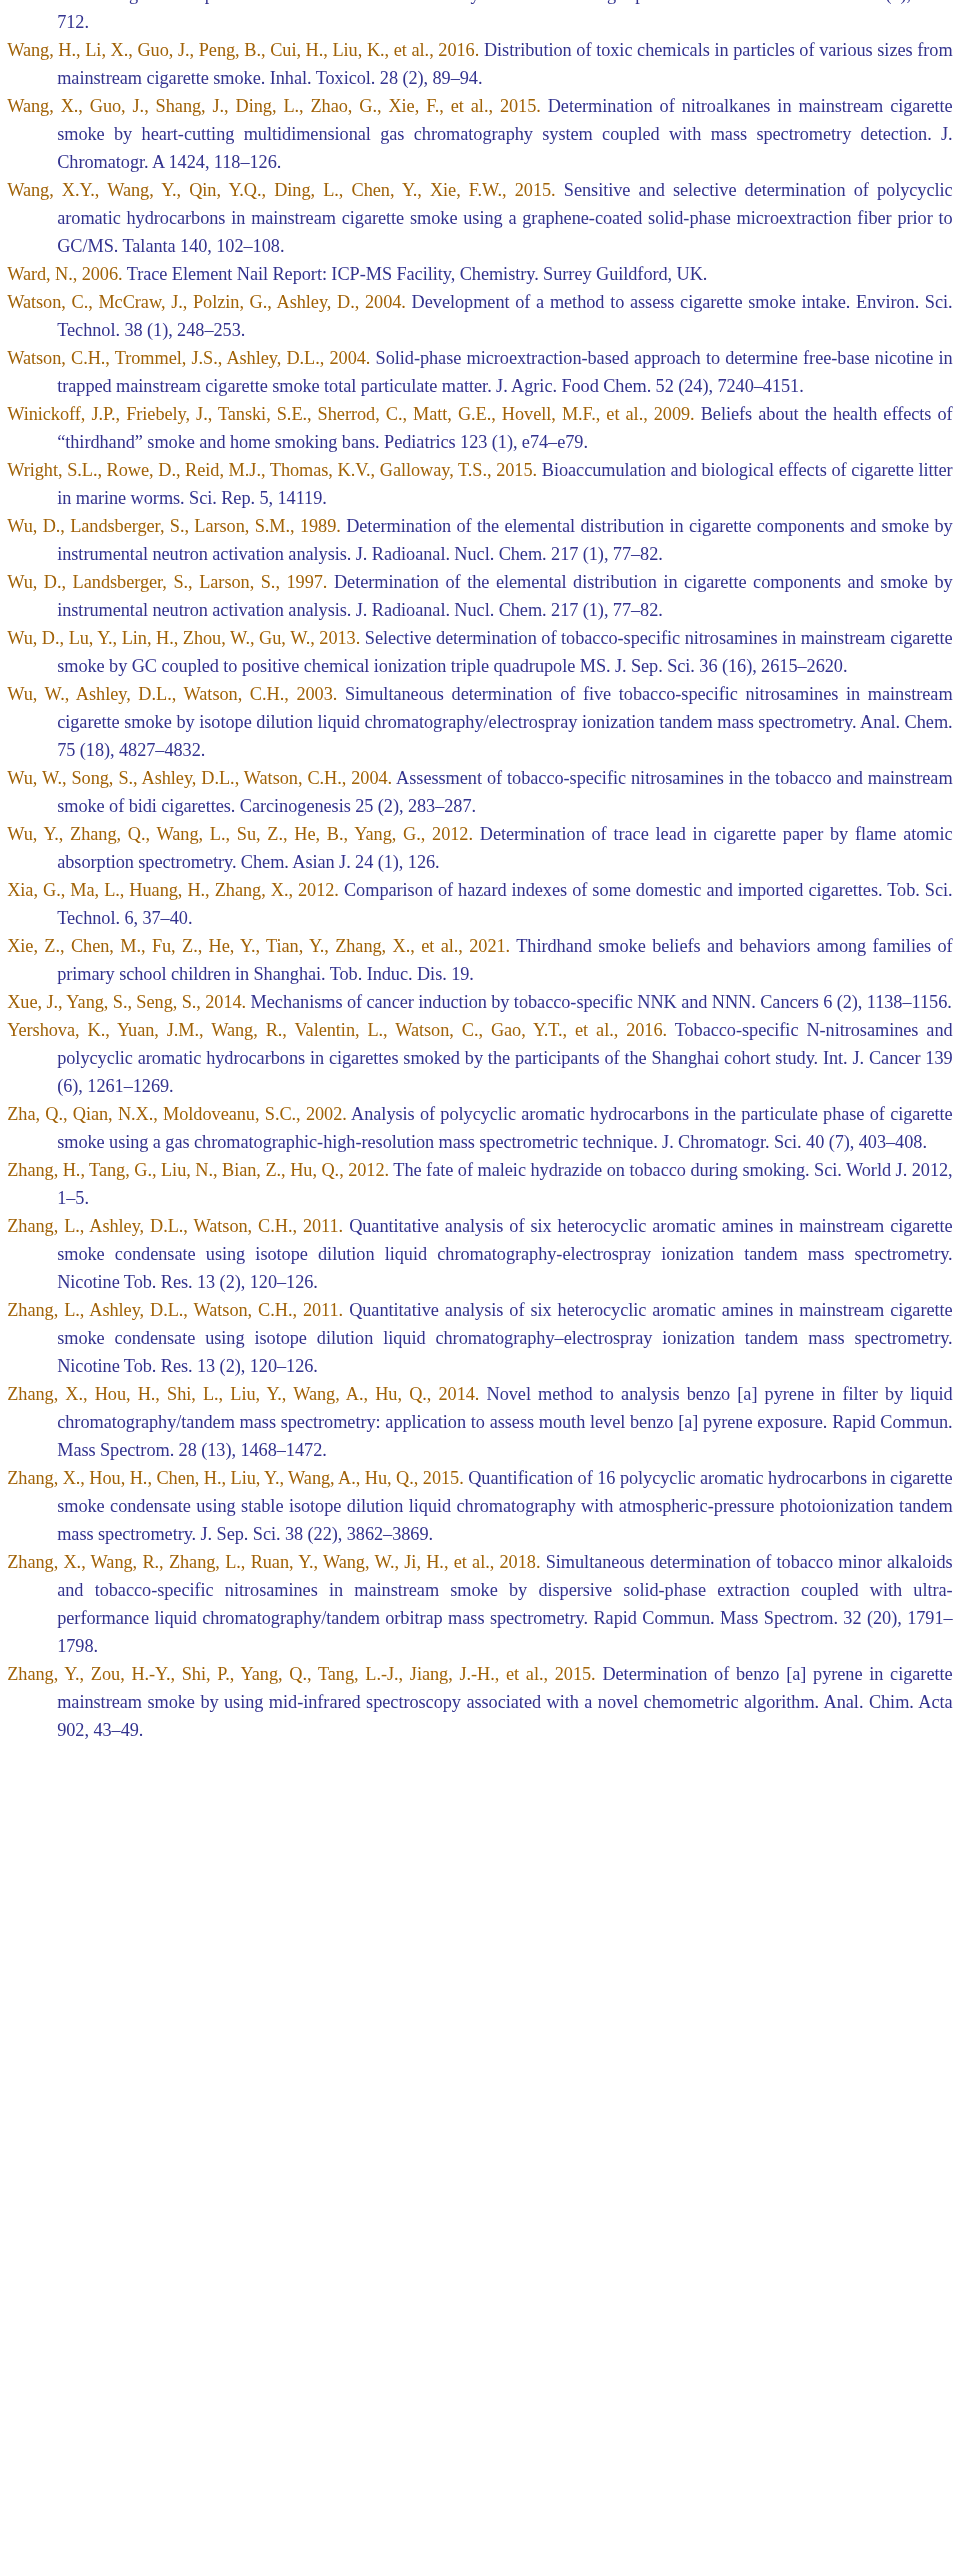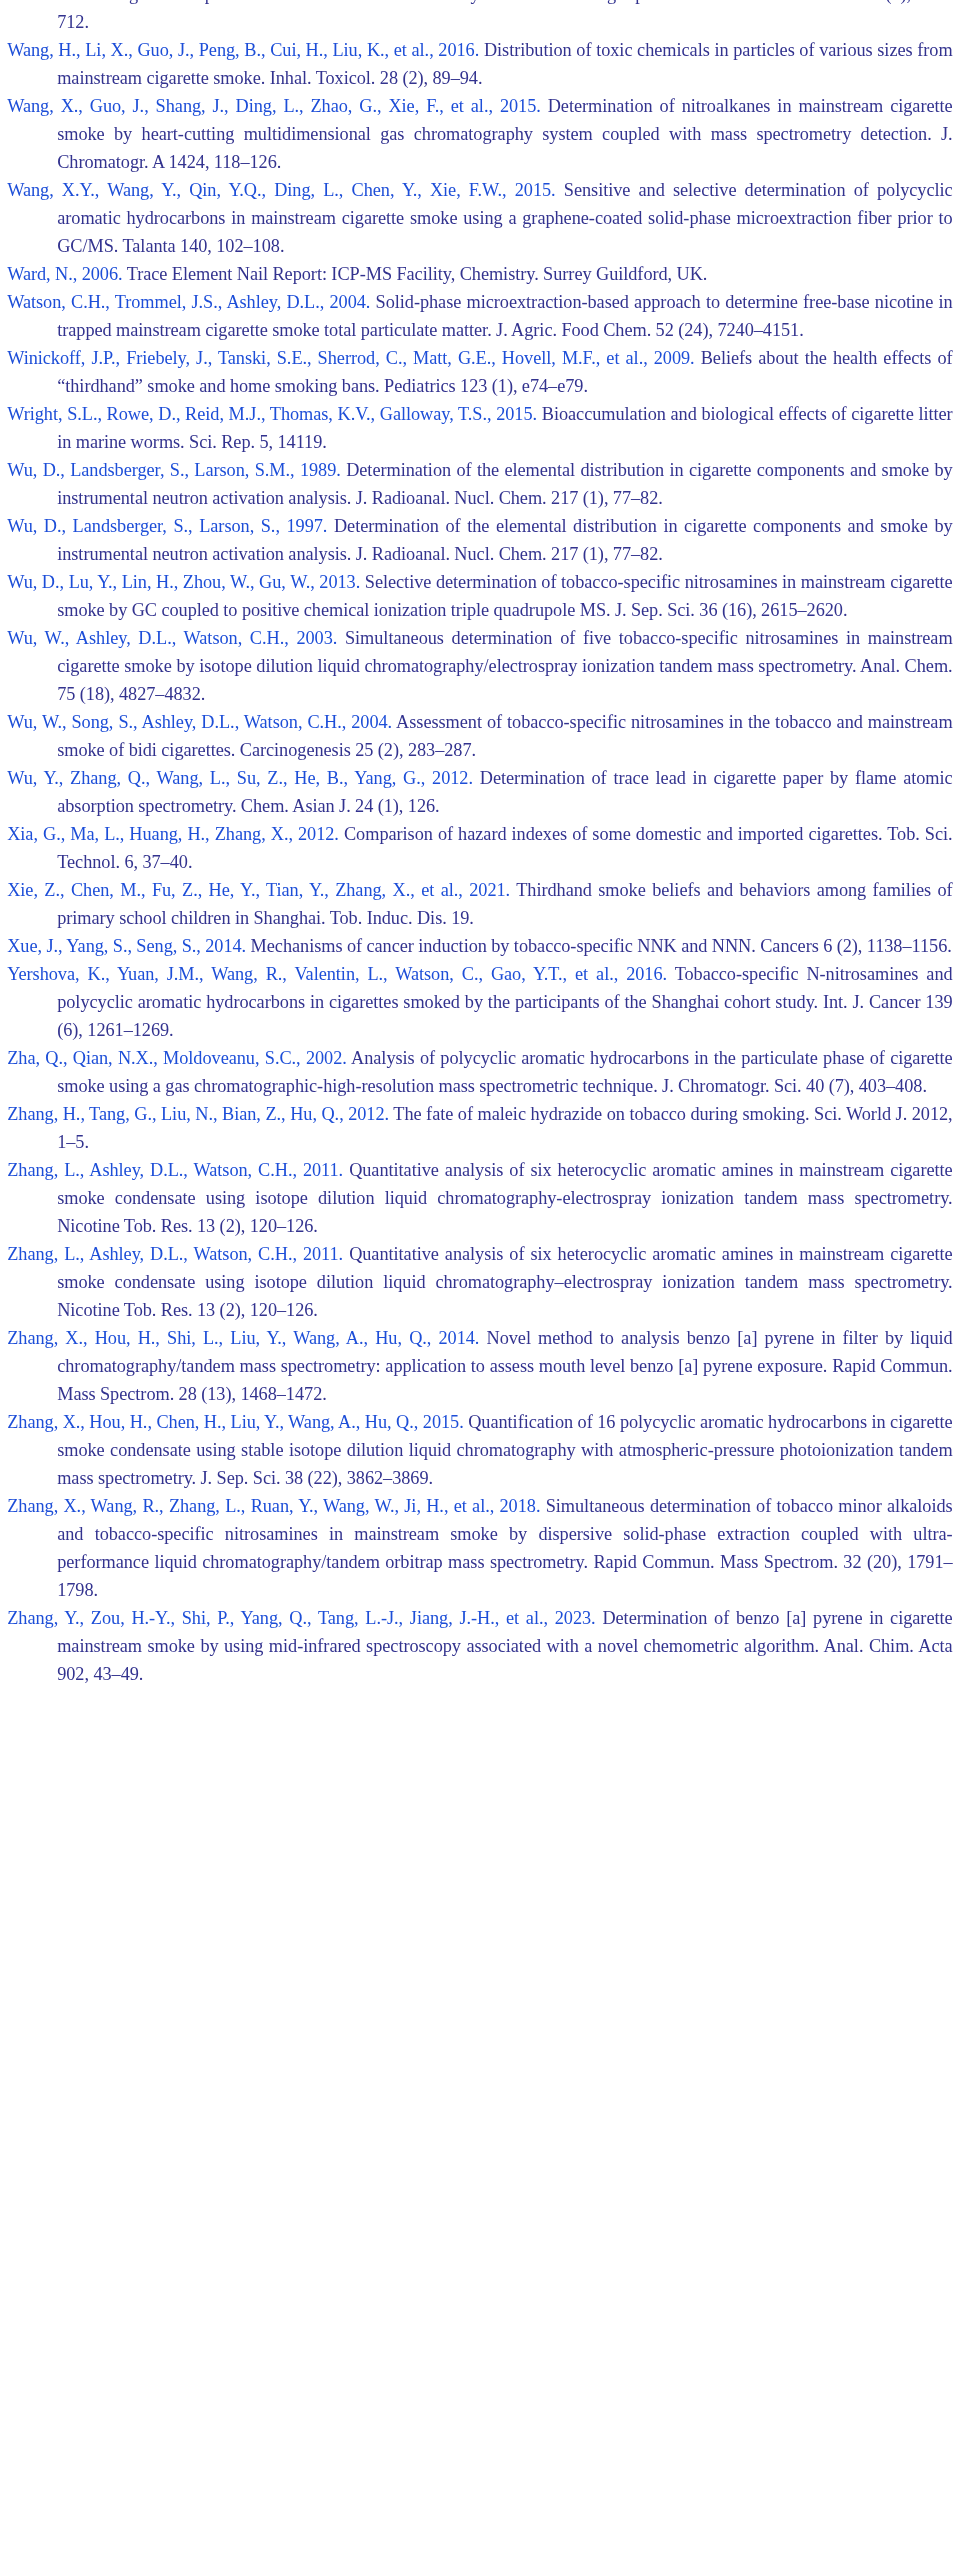--- a/index.html
+++ b/index.html
@@ -30,47 +30,48 @@
     color: #33338f;
     padding-left: 50px;
     text-indent: -50px;
     margin: 0;
     hyphens: manual;
     word-spacing: -0.1px;
     letter-spacing: -0.05px;
   }
 
   .authors {
-    color: #1d4ed8;
+    color: #a16207;
   }
 </style>
 </head>
 <body>
 
 <div id="references">
     <p class="reference"><span class="authors"></span><span class="title">2021. Volatile organic compounds in mainstream smoke of sixty domestic little cigar products. Chem. Res. Toxicol. 34 (3), 704–712.</span></p>
     <p class="reference"><span class="authors">Wang, H., Li, X., Guo, J., Peng, B., Cui, H., Liu, K., et al., 2016.</span><span class="title"> Distribution of toxic chemicals in particles of various sizes from mainstream cigarette smoke. Inhal. Toxicol. 28 (2), 89–94.</span></p>
     <p class="reference"><span class="authors">Wang, X., Guo, J., Shang, J., Ding, L., Zhao, G., Xie, F., et al., 2015.</span><span class="title"> Determination of nitroalkanes in mainstream cigarette smoke by heart-cutting multidimensional gas chromatography system coupled with mass spectrometry detection. J. Chromatogr. A 1424, 118–126.</span></p>
     <p class="reference"><span class="authors">Wang, X.Y., Wang, Y., Qin, Y.Q., Ding, L., Chen, Y., Xie, F.W., 2015.</span><span class="title"> Sensitive and selective determination of polycyclic aromatic hydrocarbons in mainstream cigarette smoke using a graphene-coated solid-phase microextraction fiber prior to GC/MS. Talanta 140, 102–108.</span></p>
     <p class="reference"><span class="authors">Ward, N., 2006.</span><span class="title"> Trace Element Nail Report: ICP-MS Facility, Chemistry. Surrey Guildford, UK.</span></p>
+    <p class="reference"><span class="authors">Watson, C., McCraw, J., Polzin, G., Ashley, D., 2004.</span><span class="title"> Development of a method to assess cigarette smoke intake. Environ. Sci. Technol. 38 (1), 248–253.</span></p>
     <p class="reference"><span class="authors">Watson, C.H., Trommel, J.S., Ashley, D.L., 2004.</span><span class="title"> Solid-phase microextraction-based approach to determine free-base nicotine in trapped mainstream cigarette smoke total particulate matter. J. Agric. Food Chem. 52 (24), 7240–4151.</span></p>
     <p class="reference"><span class="authors">Winickoff, J.P., Friebely, J., Tanski, S.E., Sherrod, C., Matt, G.E., Hovell, M.F., et al., 2009.</span><span class="title"> Beliefs about the health effects of “thirdhand” smoke and home smoking bans. Pediatrics 123 (1), e74–e79.</span></p>
     <p class="reference"><span class="authors">Wright, S.L., Rowe, D., Reid, M.J., Thomas, K.V., Galloway, T.S., 2015.</span><span class="title"> Bioaccumulation and biological effects of cigarette litter in marine worms. Sci. Rep. 5, 14119.</span></p>
     <p class="reference"><span class="authors">Wu, D., Landsberger, S., Larson, S.M., 1989.</span><span class="title"> Determination of the elemental distribution in cigarette components and smoke by instrumental neutron activation analysis. J. Radioanal. Nucl. Chem. 217 (1), 77–82.</span></p>
     <p class="reference"><span class="authors">Wu, D., Landsberger, S., Larson, S., 1997.</span><span class="title"> Determination of the elemental distribution in cigarette components and smoke by instrumental neutron activation analysis. J. Radioanal. Nucl. Chem. 217 (1), 77–82.</span></p>
     <p class="reference"><span class="authors">Wu, D., Lu, Y., Lin, H., Zhou, W., Gu, W., 2013.</span><span class="title"> Selective determination of tobacco-specific nitrosamines in mainstream cigarette smoke by GC coupled to positive chemical ionization triple quadrupole MS. J. Sep. Sci. 36 (16), 2615–2620.</span></p>
     <p class="reference"><span class="authors">Wu, W., Ashley, D.L., Watson, C.H., 2003.</span><span class="title"> Simultaneous determination of five tobacco-specific nitrosamines in mainstream cigarette smoke by isotope dilution liquid chromatography/electrospray ionization tandem mass spectrometry. Anal. Chem. 75 (18), 4827–4832.</span></p>
     <p class="reference"><span class="authors">Wu, W., Song, S., Ashley, D.L., Watson, C.H., 2004.</span><span class="title"> Assessment of tobacco-specific nitrosamines in the tobacco and mainstream smoke of bidi cigarettes. Carcinogenesis 25 (2), 283–287.</span></p>
     <p class="reference"><span class="authors">Wu, Y., Zhang, Q., Wang, L., Su, Z., He, B., Yang, G., 2012.</span><span class="title"> Determination of trace lead in cigarette paper by flame atomic absorption spectrometry. Chem. Asian J. 24 (1), 126.</span></p>
     <p class="reference"><span class="authors">Xia, G., Ma, L., Huang, H., Zhang, X., 2012.</span><span class="title"> Comparison of hazard indexes of some domestic and imported cigarettes. Tob. Sci. Technol. 6, 37–40.</span></p>
     <p class="reference"><span class="authors">Xie, Z., Chen, M., Fu, Z., He, Y., Tian, Y., Zhang, X., et al., 2021.</span><span class="title"> Thirdhand smoke beliefs and behaviors among families of primary school children in Shanghai. Tob. Induc. Dis. 19.</span></p>
     <p class="reference"><span class="authors">Xue, J., Yang, S., Seng, S., 2014.</span><span class="title"> Mechanisms of cancer induction by tobacco-specific NNK and NNN. Cancers 6 (2), 1138–1156.</span></p>
     <p class="reference"><span class="authors">Yershova, K., Yuan, J.M., Wang, R., Valentin, L., Watson, C., Gao, Y.T., et al., 2016.</span><span class="title"> Tobacco-specific N-nitrosamines and polycyclic aromatic hydrocarbons in cigarettes smoked by the participants of the Shanghai cohort study. Int. J. Cancer 139 (6), 1261–1269.</span></p>
     <p class="reference"><span class="authors">Zha, Q., Qian, N.X., Moldoveanu, S.C., 2002.</span><span class="title"> Analysis of polycyclic aromatic hydrocarbons in the particulate phase of cigarette smoke using a gas chromatographic-high-resolution mass spectrometric technique. J. Chromatogr. Sci. 40 (7), 403–408.</span></p>
     <p class="reference"><span class="authors">Zhang, H., Tang, G., Liu, N., Bian, Z., Hu, Q., 2012.</span><span class="title"> The fate of maleic hydrazide on tobacco during smoking. Sci. World J. 2012, 1–5.</span></p>
     <p class="reference"><span class="authors">Zhang, L., Ashley, D.L., Watson, C.H., 2011.</span><span class="title"> Quantitative analysis of six heterocyclic aromatic amines in mainstream cigarette smoke condensate using isotope dilution liquid chromatography-electrospray ionization tandem mass spectrometry. Nicotine Tob. Res. 13 (2), 120–126.</span></p>
     <p class="reference"><span class="authors">Zhang, L., Ashley, D.L., Watson, C.H., 2011.</span><span class="title"> Quantitative analysis of six heterocyclic aromatic amines in mainstream cigarette smoke condensate using isotope dilution liquid chromatography–electrospray ionization tandem mass spectrometry. Nicotine Tob. Res. 13 (2), 120–126.</span></p>
     <p class="reference"><span class="authors">Zhang, X., Hou, H., Shi, L., Liu, Y., Wang, A., Hu, Q., 2014.</span><span class="title"> Novel method to analysis benzo [a] pyrene in filter by liquid chromatography/tandem mass spectrometry: application to assess mouth level benzo [a] pyrene exposure. Rapid Commun. Mass Spectrom. 28 (13), 1468–1472.</span></p>
     <p class="reference"><span class="authors">Zhang, X., Hou, H., Chen, H., Liu, Y., Wang, A., Hu, Q., 2015.</span><span class="title"> Quantification of 16 polycyclic aromatic hydrocarbons in cigarette smoke condensate using stable isotope dilution liquid chromatography with atmospheric-pressure photoionization tandem mass spectrometry. J. Sep. Sci. 38 (22), 3862–3869.</span></p>
     <p class="reference"><span class="authors">Zhang, X., Wang, R., Zhang, L., Ruan, Y., Wang, W., Ji, H., et al., 2018.</span><span class="title"> Simultaneous determination of tobacco minor alkaloids and tobacco-specific nitrosamines in mainstream smoke by dispersive solid-phase extraction coupled with ultra-performance liquid chromatography/tandem orbitrap mass spectrometry. Rapid Commun. Mass Spectrom. 32 (20), 1791–1798.</span></p>
-    <p class="reference"><span class="authors">Zhang, Y., Zou, H.-Y., Shi, P., Yang, Q., Tang, L.-J., Jiang, J.-H., et al., 2023.</span><span class="title"> Determination of benzo [a] pyrene in cigarette mainstream smoke by using mid-infrared spectroscopy associated with a novel chemometric algorithm. Anal. Chim. Acta 902, 43–49.</span></p>
+    <p class="reference"><span class="authors">Zhang, Y., Zou, H.-Y., Shi, P., Yang, Q., Tang, L.-J., Jiang, J.-H., et al., 2015.</span><span class="title"> Determination of benzo [a] pyrene in cigarette mainstream smoke by using mid-infrared spectroscopy associated with a novel chemometric algorithm. Anal. Chim. Acta 902, 43–49.</span></p>
   </div>
 
 
 </body></html>

